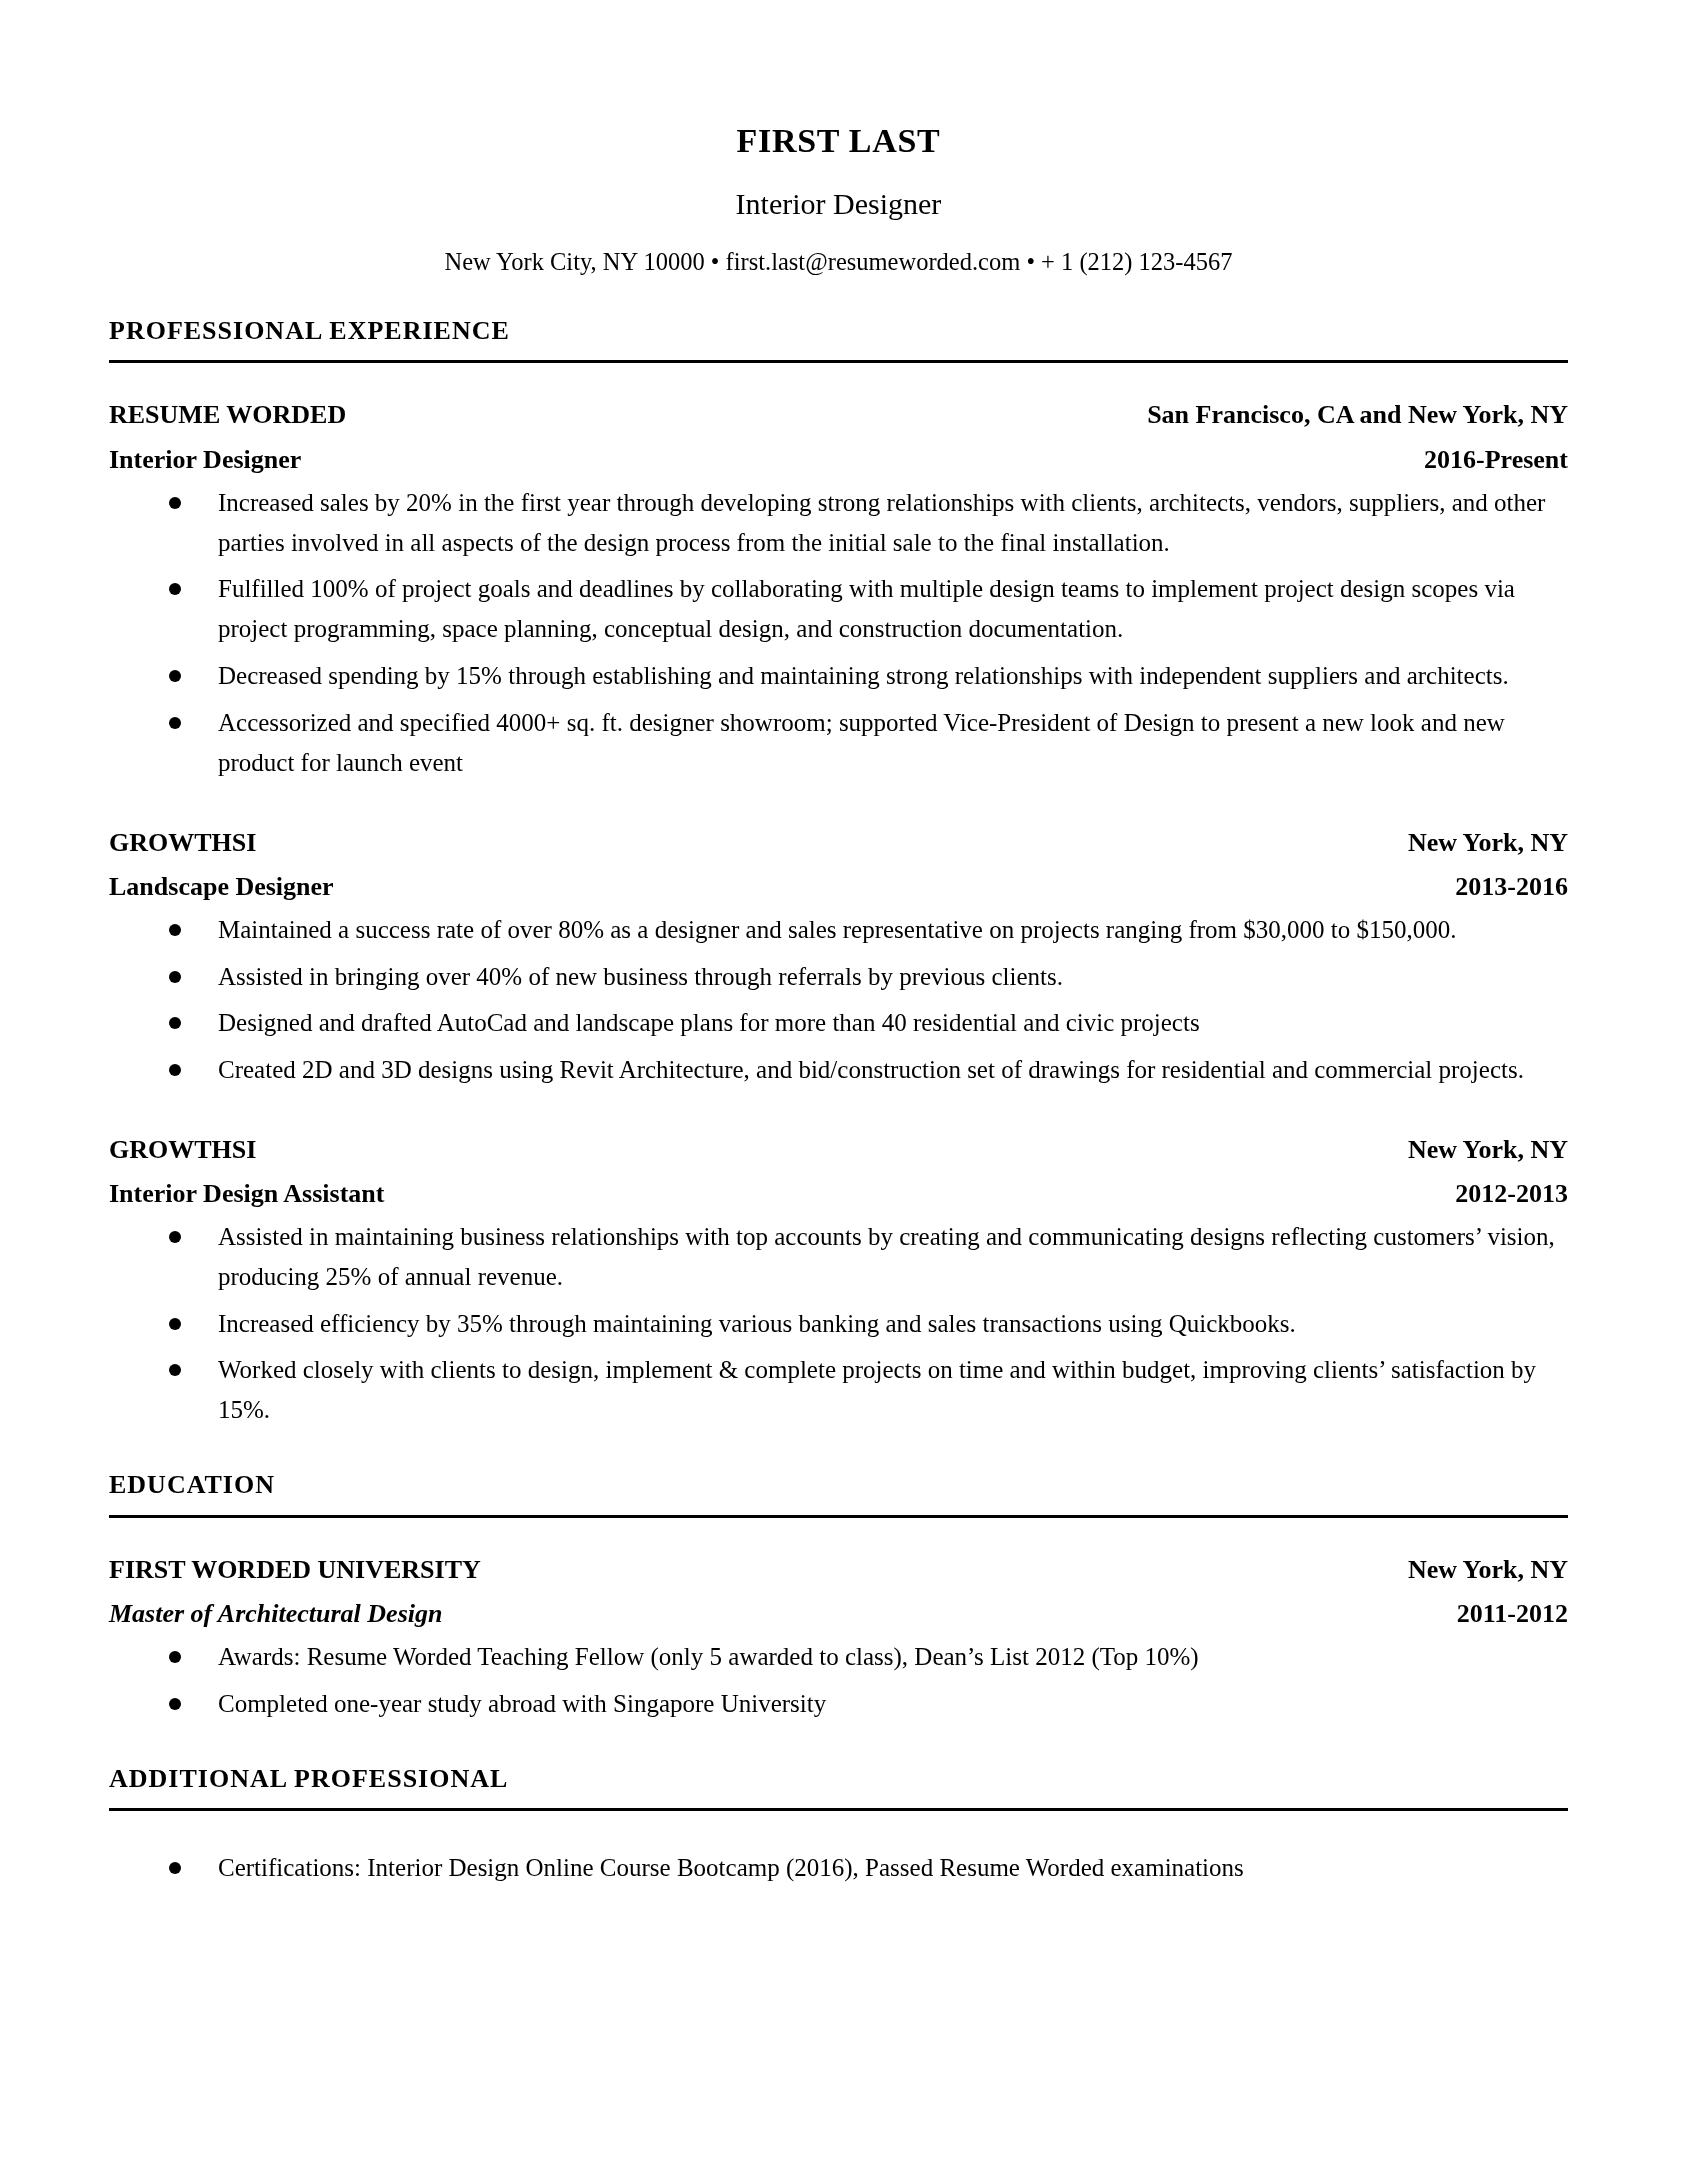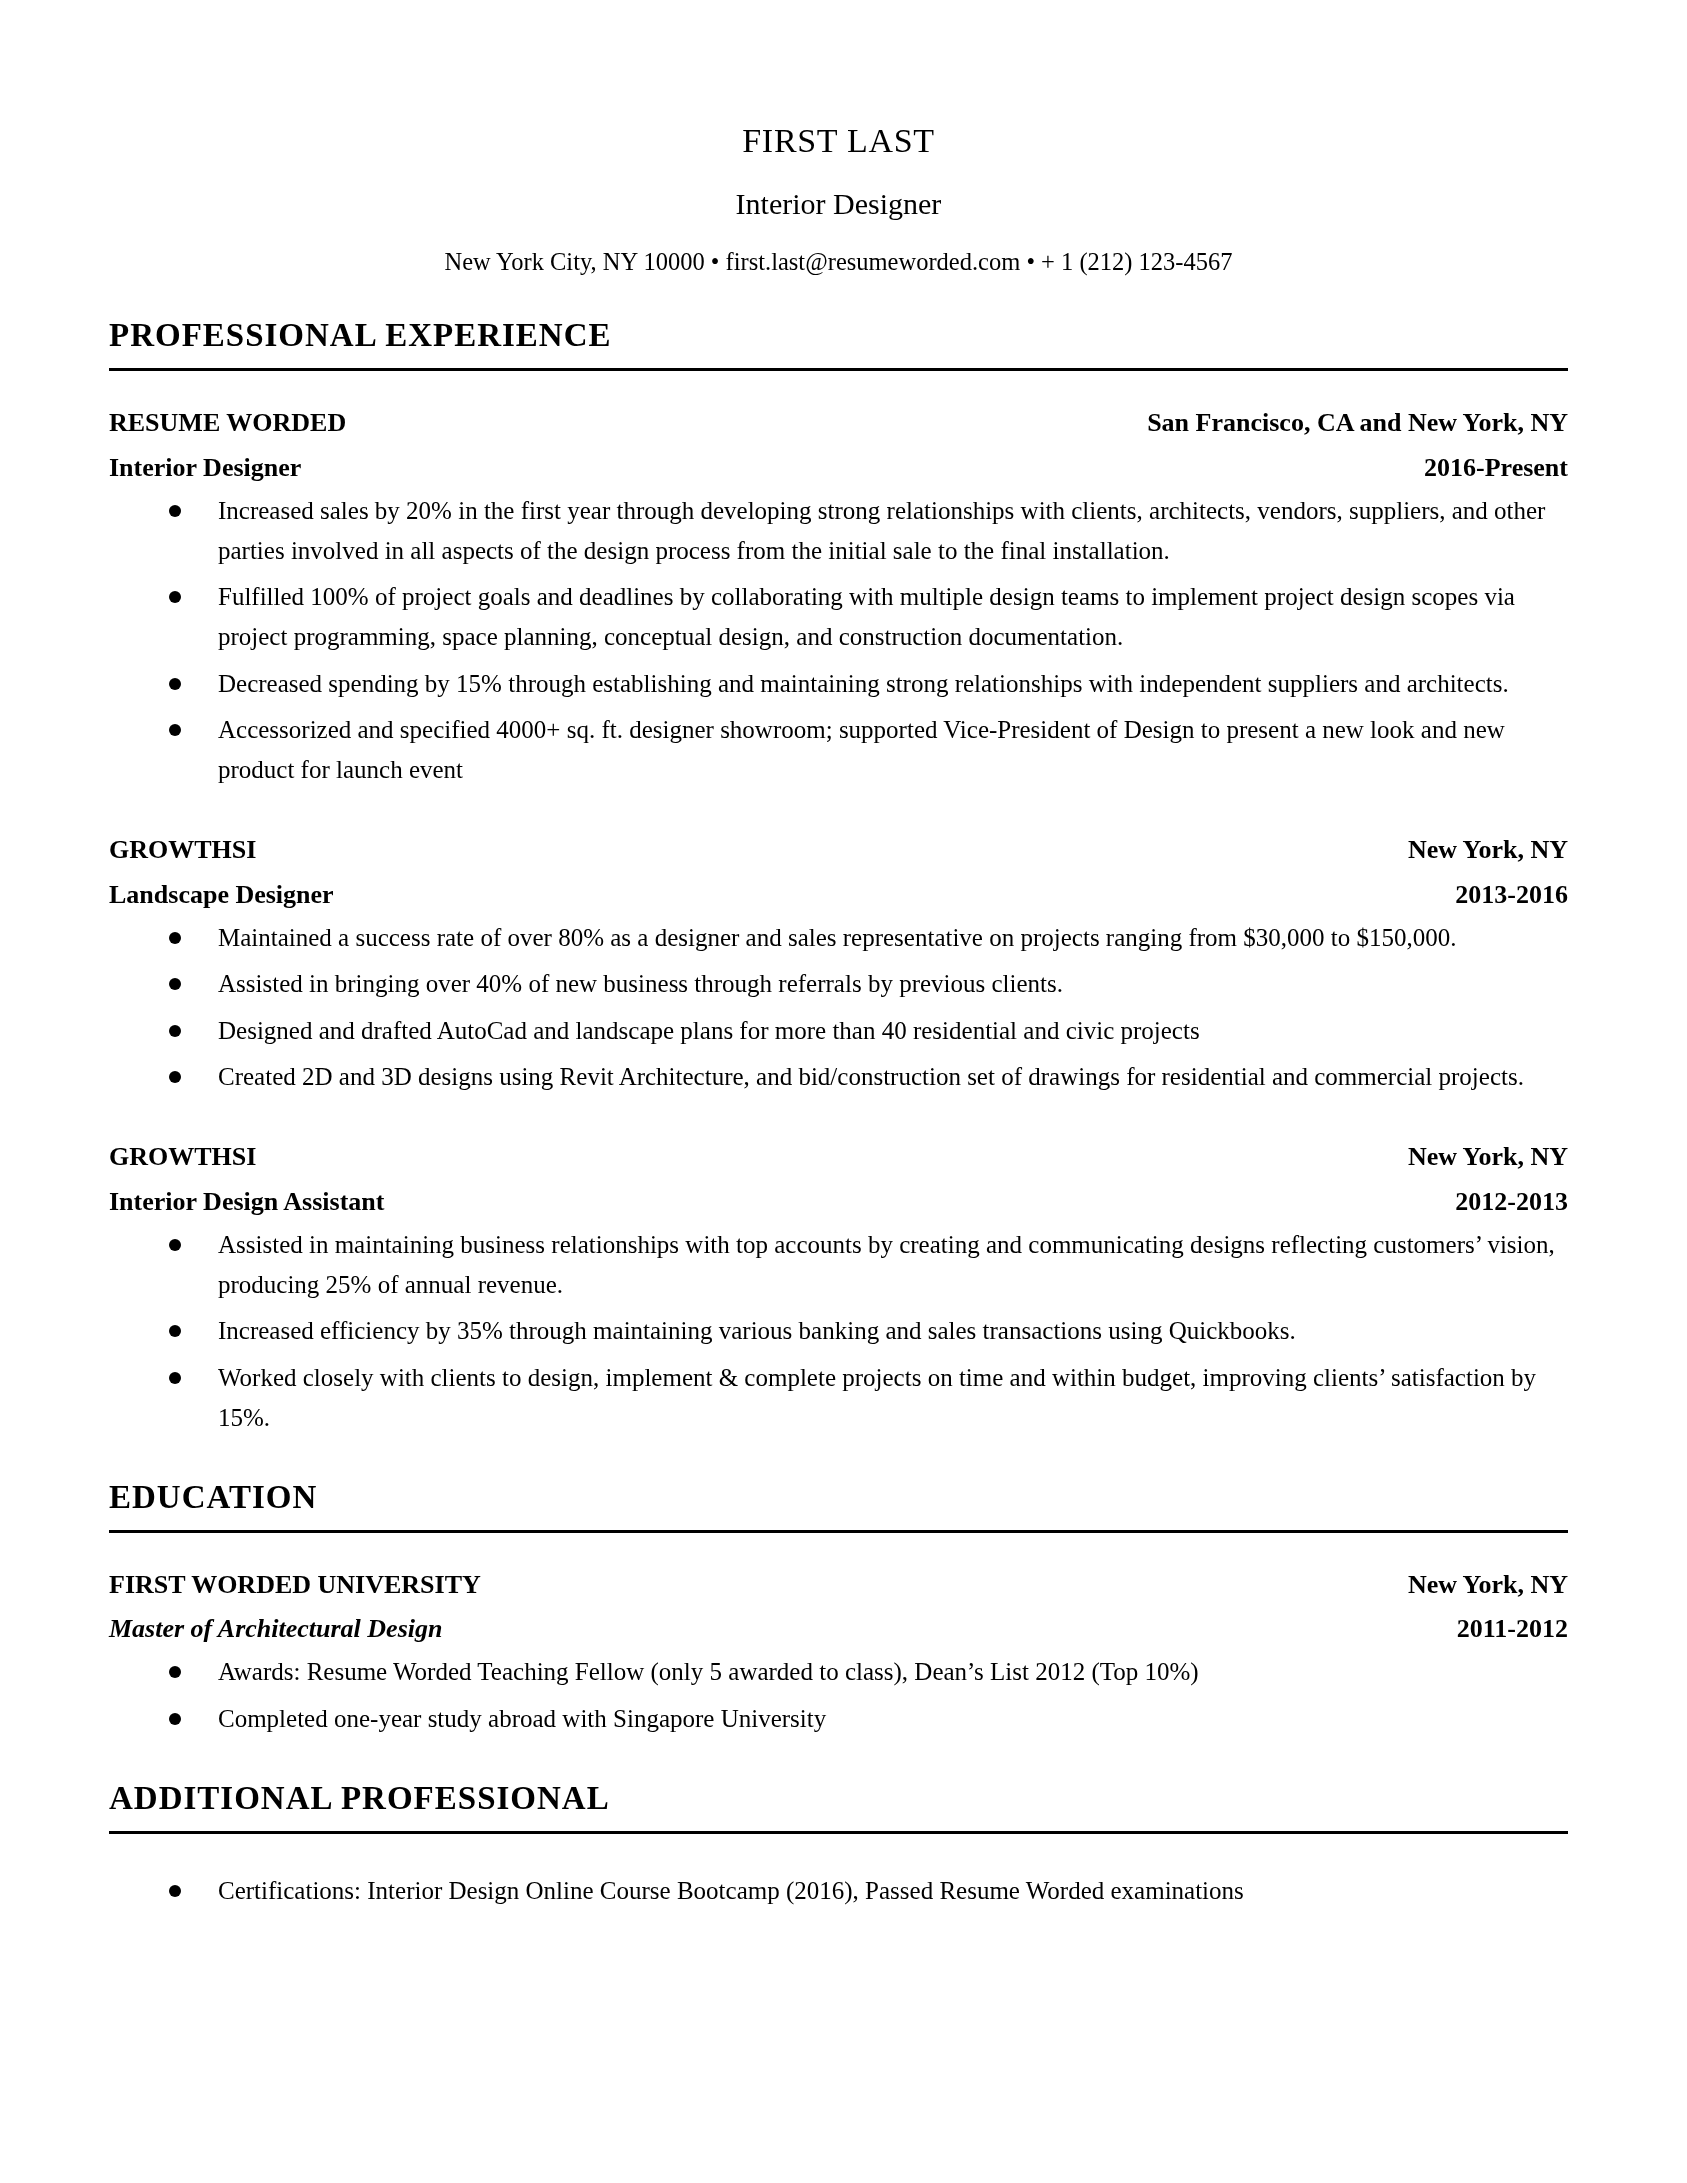--- a/index.html
+++ b/index.html
@@ -19,21 +19,21 @@
     width: 1687px;
     height: 2183px;
     padding: 122px 119px 79px 109px;
     overflow: hidden;
   }
 
   
   .resume-name {
     text-align: center;
     font-size: 34px;
-    font-weight: normal;
+    font-weight: bold;
     letter-spacing: 0.7px;
     line-height: 1.1;
   }
   .resume-title {
     text-align: center;
     font-size: 30px;
     font-weight: normal;
     margin-top: 28px;
     line-height: 1.1;
   }
@@ -42,21 +42,21 @@
     font-size: 24.5px;
     margin-top: 26.5px;
     line-height: 1.2;
   }
 
   
   .section {
     margin-top: 41px;
   }
   .section-heading {
-    font-size: 33px;
+    font-size: 26px;
     font-weight: bold;
     letter-spacing: 1px;
     padding-bottom: 14.6px;
     border-bottom: 3.3px solid #000000;
     line-height: 1.1;
   }
 
   
   .entry {
     margin-top: 37px;

